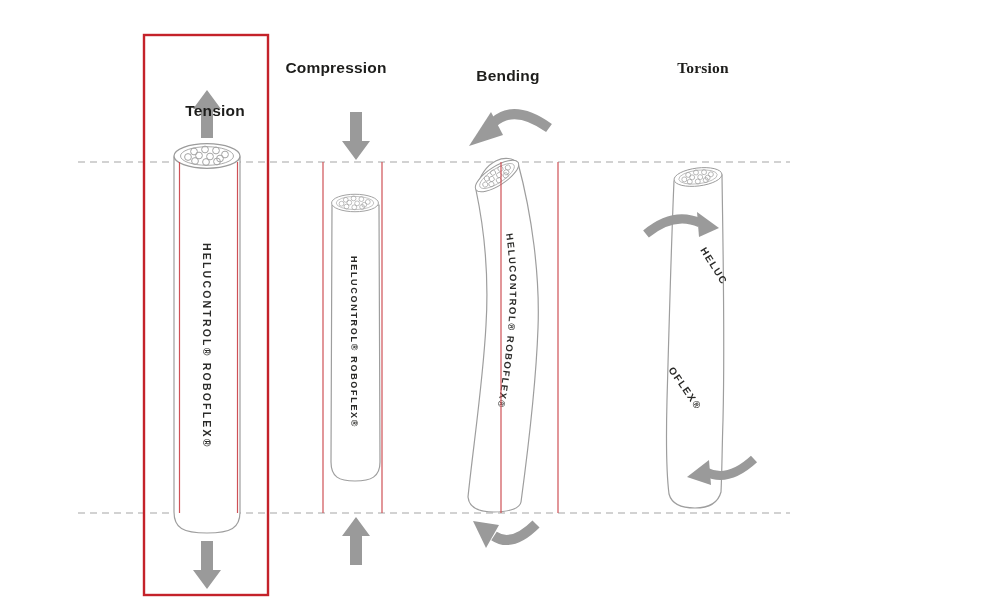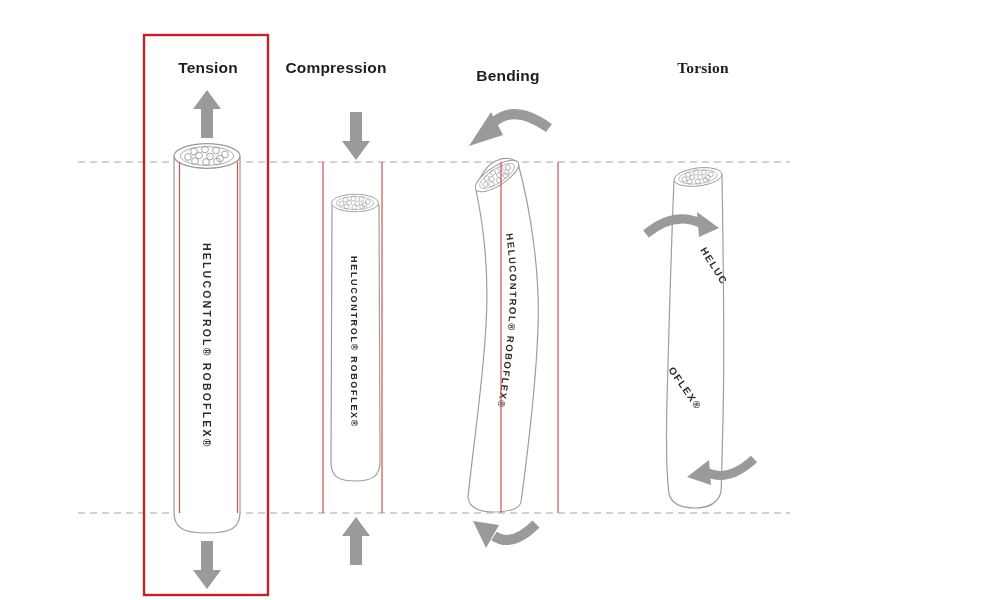--- a/index.html
+++ b/index.html
@@ -19,21 +19,21 @@
   .col-title {
     position: absolute;
     top: 59px;
     transform: translateX(-50%);
     font-size: 15.5px;
     font-weight: 700;
     color: #1d1d1b;
     letter-spacing: 0.2px;
     white-space: nowrap;
   }
-  .title-tension     { left: 208px; }
+  .title-tension     { left: 215px; margin-top: 43px; }
   .title-compression { left: 336px; }
   .title-bending     { left: 508px; margin-top: 8px; }
   .title-torsion     { left: 703px; font-family: Liberation Serif, serif; }
 
   .cable-text {
     font-family: "Liberation Sans", sans-serif;
     font-weight: 700;
     fill: #2b2b29;
   }
 </style>

